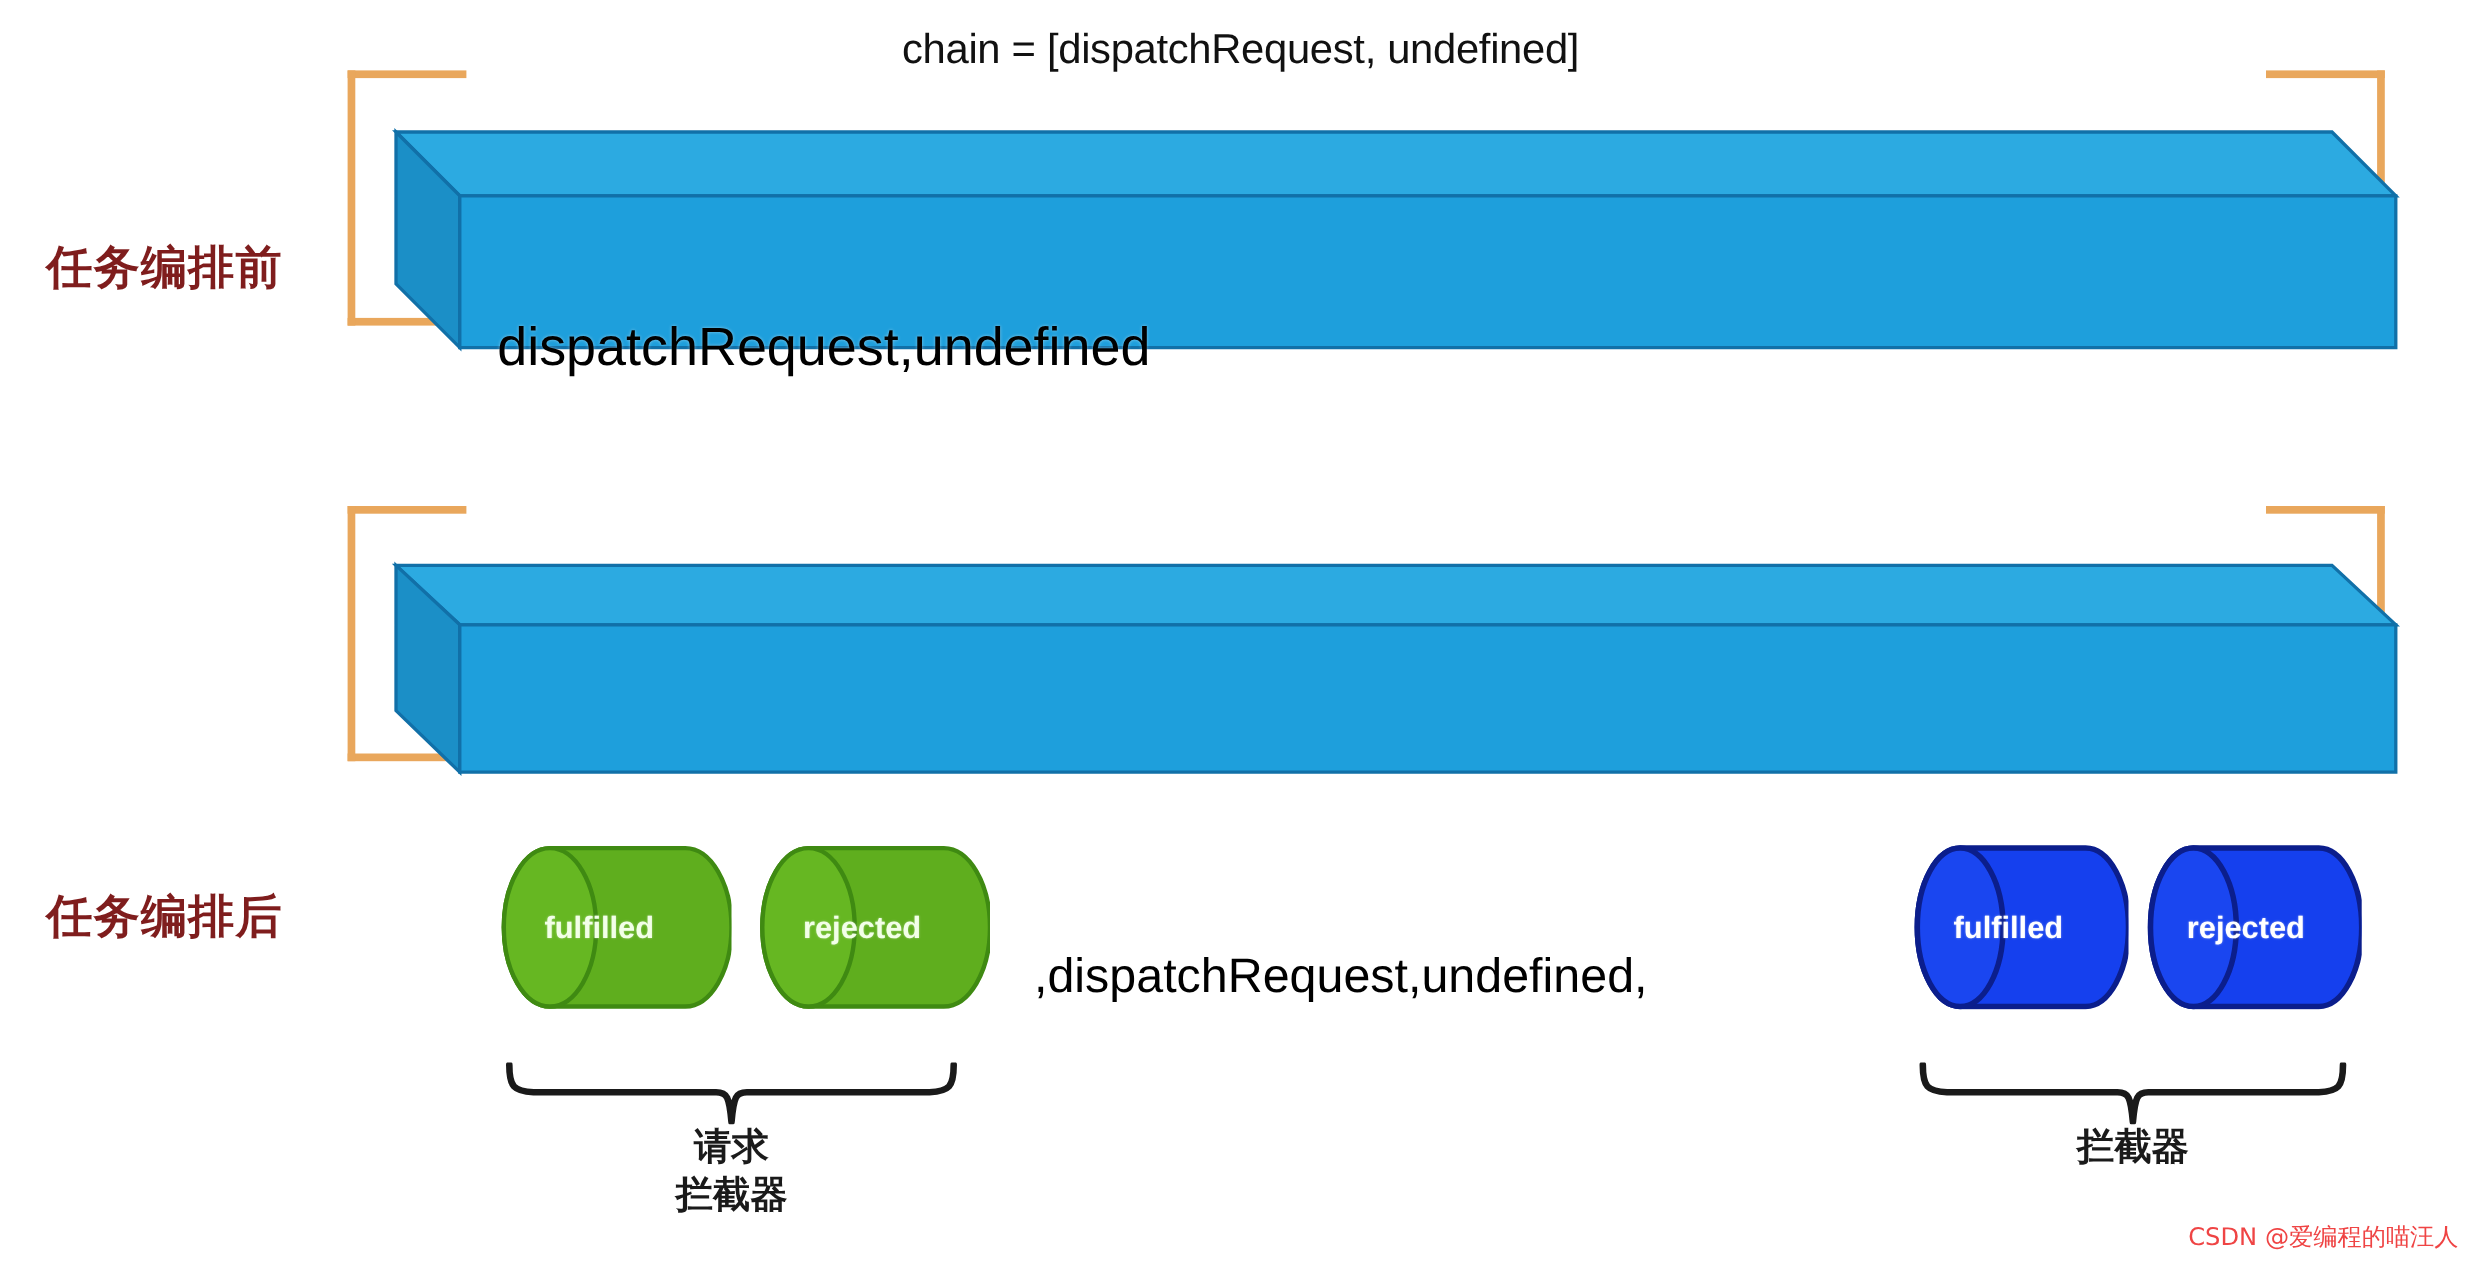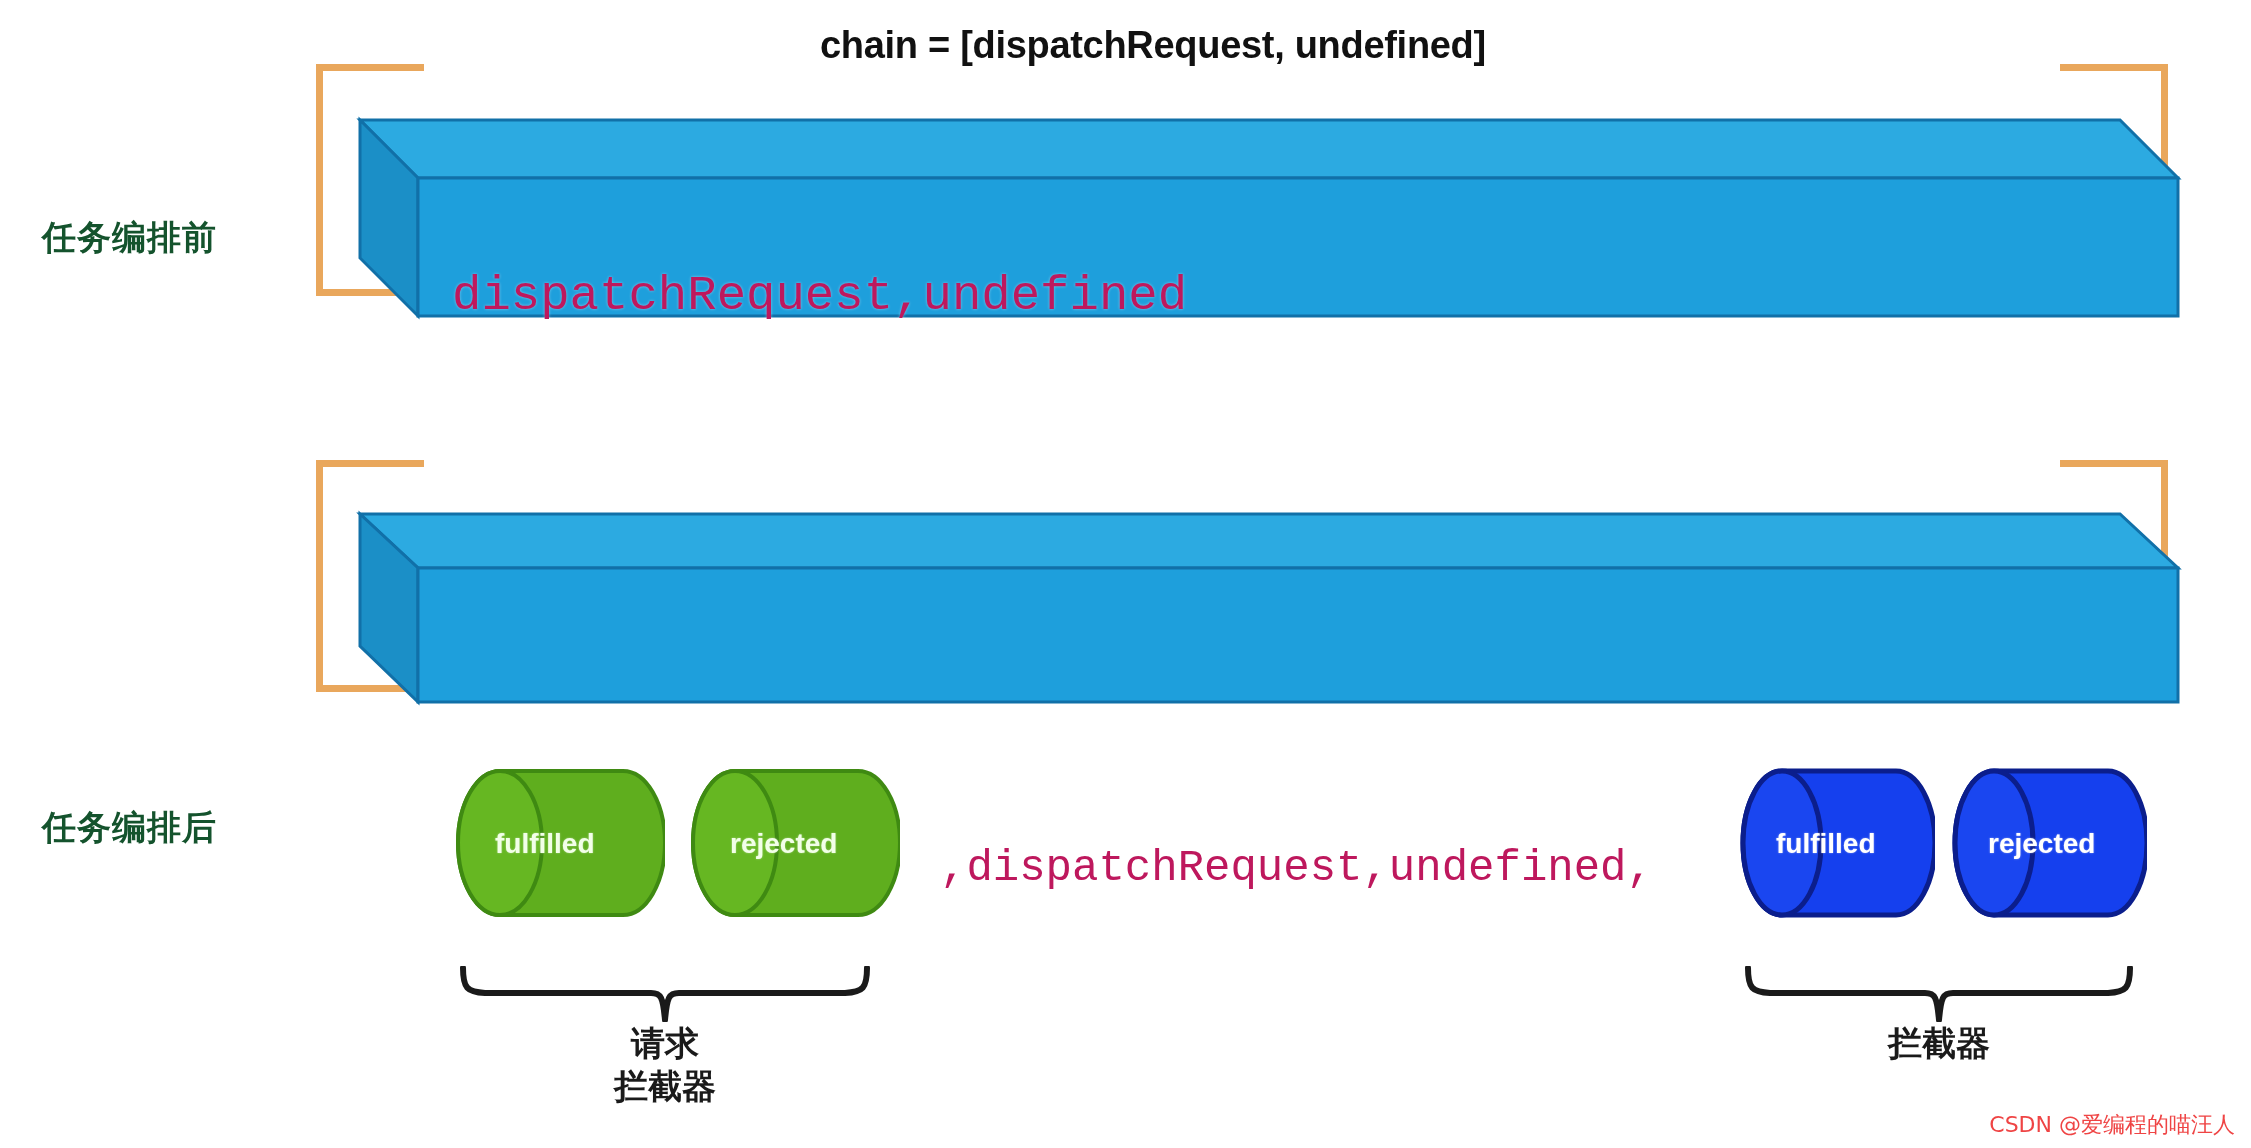--- a/index.html
+++ b/index.html
@@ -14,35 +14,35 @@
     position: relative;
     width: 2251px;
     height: 1148px;
     background: #ffffff;
     overflow: hidden;
   }
 
   
   .row-label {
     position: absolute;
-    font-size: 34px;
+    font-size: 42px;
     font-weight: bold;
-    color: #14532d;
+    color: #7f1d1d;
     letter-spacing: 1px;
     white-space: nowrap;
     font-family: Liberation Serif, serif;
   }
   #label-before { left: 42px; top: 215px; }
   #label-after  { left: 42px; top: 805px; }
 
   
   .section-title {
     position: absolute;
     font-size: 38px;
-    font-weight: bold;
+    font-weight: normal;
     color: #111111;
     white-space: nowrap;
     font-family: "Liberation Sans", sans-serif;
     letter-spacing: -0.3px;
   }
   #title-top    { left: 820px; top: 24px; }
   #title-bottom { left: 820px; top: 620px; }
   .bracket-left, .bracket-right {
     position: absolute;
     box-sizing: border-box;
@@ -52,24 +52,25 @@
   .bracket-left  { border-left: 7px solid #E9A75C; }
   .bracket-right { border-right: 7px solid #E9A75C; }
 
   
   .box3d { position: absolute; }
   .box3d svg { display: block; overflow: visible; }
 
   
   .box-text {
     position: absolute;
-    color: #be185d;
-    font-family: Liberation Mono, monospace;
+    color: #000000;
+    font-family: Liberation Sans, sans-serif;
     white-space: nowrap;
     text-shadow: 0 0 3px rgba(255,255,255,0.45);
+    margin-top: 20px;
   }
   #top-box-text {
     left: 452px; top: 268px;
     font-size: 49px;
   }
   #bottom-box-text {
     left: 940px; top: 843px;
     font-size: 44px;
   }
 

